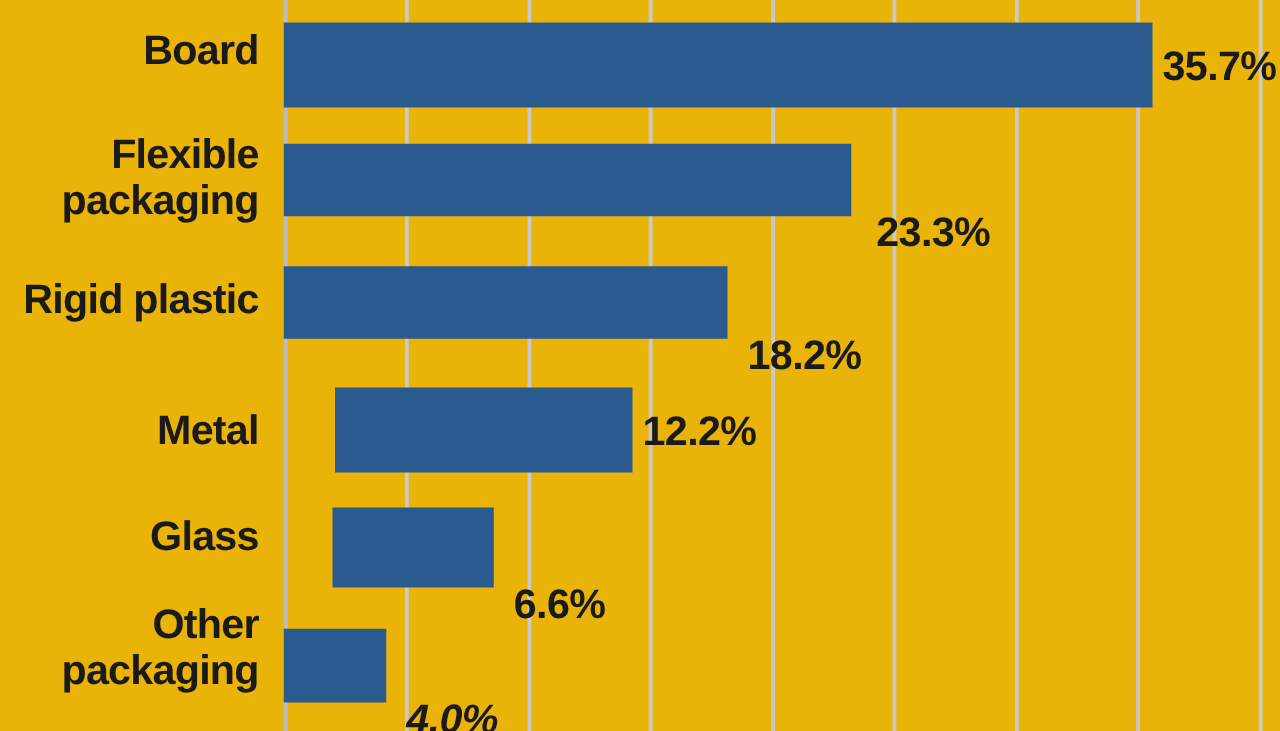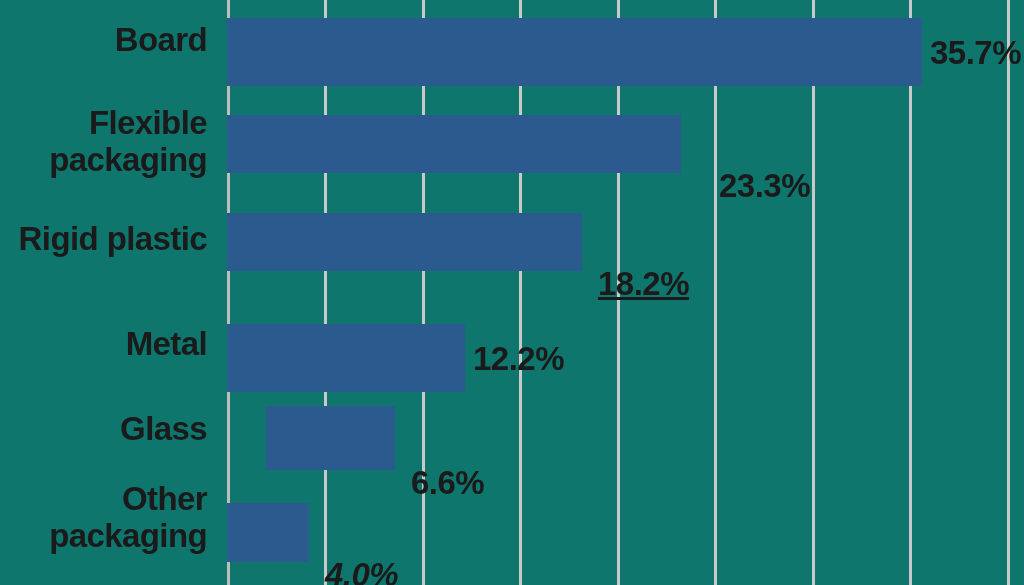--- a/index.html
+++ b/index.html
@@ -7,21 +7,21 @@
     padding: 0;
     background: #ffffff;
   }
   body {
     font-family: "Liberation Sans", sans-serif;
   }
   #chart-root {
     position: relative;
     width: 1024px;
     height: 585px;
-    background: #0f766e;
+    background: #eab308;
     overflow: hidden;
   }
   
   #plot-area {
     position: absolute;
     left: 227px;
     top: 0px;
     width: 797px;
     height: 585px;
   }
@@ -111,29 +111,29 @@
     <div class="gridline" style="left:682px;"></div>
     <div class="gridline" style="left:780px;"></div>
 
     <div class="bar-row" style="top:18px; height:68px;">
       <div class="bar" style="width:695px;"></div>
       <div class="bar-value">35.7%</div>
     </div>
 
     <div class="bar-row" style="top:115px; height:58px;">
       <div class="bar" style="width:454px;"></div>
-      <div class="bar-value below" style="left:484px;">23.3%</div>
+      <div class="bar-value below" style="left:466px;">23.3%</div>
     </div>
 
     <div class="bar-row" style="top:213px; height:58px;">
       <div class="bar" style="width:355px;"></div>
-      <div class="bar-value below" style="left:363px;text-decoration:underline;">18.2%</div>
+      <div class="bar-value below" style="left:363px;">18.2%</div>
     </div>
 
-    <div class="bar-row" style="top:324px; height:68px;">
+    <div class="bar-row" style="top:310px; height:68px;margin-left:41px;">
       <div class="bar" style="width:238px;"></div>
       <div class="bar-value">12.2%</div>
     </div>
 
     <div class="bar-row" style="top:406px; height:64px;margin-left:39px;">
       <div class="bar" style="width:129px;"></div>
       <div class="bar-value below" style="left:137px;">6.6%</div>
     </div>
 
     <div class="bar-row" style="top:503px; height:59px;font-style:italic;">

